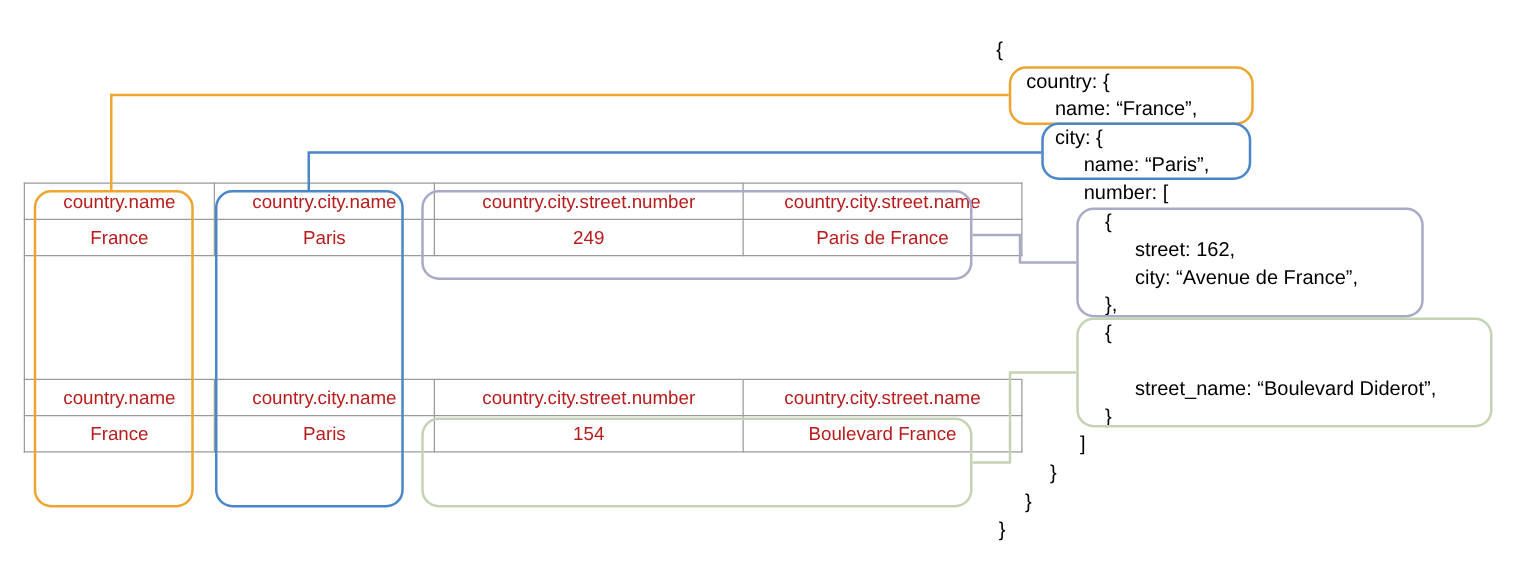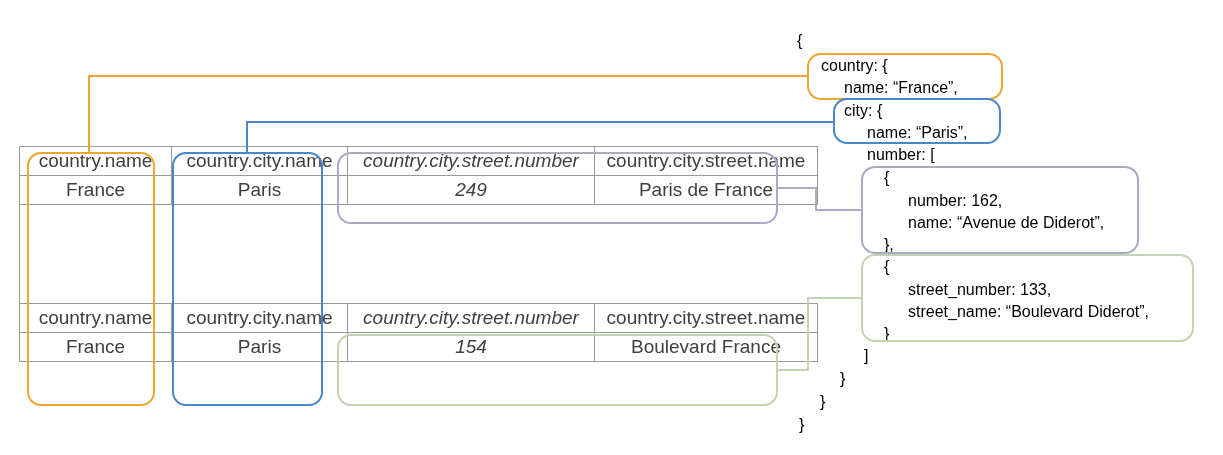--- a/index.html
+++ b/index.html
@@ -14,35 +14,35 @@
     background: #ffffff;
     font-family: "Liberation Sans", sans-serif;
     overflow: hidden;
   }
 
   
   .tbl-wrap { position: absolute; left: 19px; top: 146px; }
   table.grid {
     border-collapse: collapse;
     table-layout: fixed;
-    font-size: 19px;
-    color: #404040;
+    font-size: 15px;
+    color: #b91c1c;
   }
   table.grid td {
     border: 1px solid #9a9a9a;
     height: 28px;
     text-align: center;
     vertical-align: middle;
     padding: 0 4px;
     white-space: nowrap;
     background: transparent;
   }
   table.grid td.c0 { width: 143px; }
   table.grid td.c1 { width: 167px; }
-  table.grid td.c2 { width: 238px; font-style: italic; }
+  table.grid td.c2 { width: 238px; }
   table.grid td.c3 { width: 214px; }
   table.grid tr.spacer td {
     height: 98px;
     border-left: 1px solid #9a9a9a;
     border-right: 1px solid #9a9a9a;
     border-top: 1px solid #9a9a9a;
     border-bottom: 1px solid #9a9a9a;
   }
   table.grid tr.spacer td.inner { border-left: none; border-right: none; }
   table.grid tr.spacer td.first { border-right: none; }
@@ -137,26 +137,25 @@
   <div class="hl" style="left:337px; top:334px; width:441px; height:72px; border-color:#c3d3b4;"></div>
 
   <div class="jsonText" style="left:797px; top:30px;">{</div>
   <div class="jsonText" style="left:821px; top:55px;">country: {</div>
   <div class="jsonText" style="left:844px; top:77px;">name: “France”,</div>
   <div class="jsonText" style="left:844px; top:100px;">city: {</div>
   <div class="jsonText" style="left:867px; top:122px;">name: “Paris”,</div>
   <div class="jsonText" style="left:867px; top:144px;">number: [</div>
 
   <div class="jsonText" style="left:884px; top:167px;">{</div>
-  <div class="jsonText" style="left:908px; top:190px;">number: 162,</div>
-  <div class="jsonText" style="left:908px; top:212px;">name: “Avenue de Diderot”,</div>
+  <div class="jsonText" style="left:908px; top:190px;">street: 162,</div>
+  <div class="jsonText" style="left:908px; top:212px;">city: “Avenue de France”,</div>
   <div class="jsonText" style="left:884px; top:234px;">},</div>
 
   <div class="jsonText" style="left:884px; top:256px;">{</div>
-  <div class="jsonText" style="left:908px; top:279px;">street_number: 133,</div>
   <div class="jsonText" style="left:908px; top:301px;text-align:center;">street_name: “Boulevard Diderot”,</div>
   <div class="jsonText" style="left:884px; top:323px;">}</div>
 
   <div class="jsonText" style="left:864px; top:345px;">]</div>
   <div class="jsonText" style="left:840px; top:368px;">}</div>
   <div class="jsonText" style="left:820px; top:391px;">}</div>
   <div class="jsonText" style="left:799px; top:414px;">}</div>
 
   <div class="jbox" style="left:807px; top:53px; width:196px; height:47px; border-color:#eda52f;"></div>
   <div class="jbox" style="left:833px; top:98px; width:168px; height:46px; border-color:#4a86c8;"></div>

